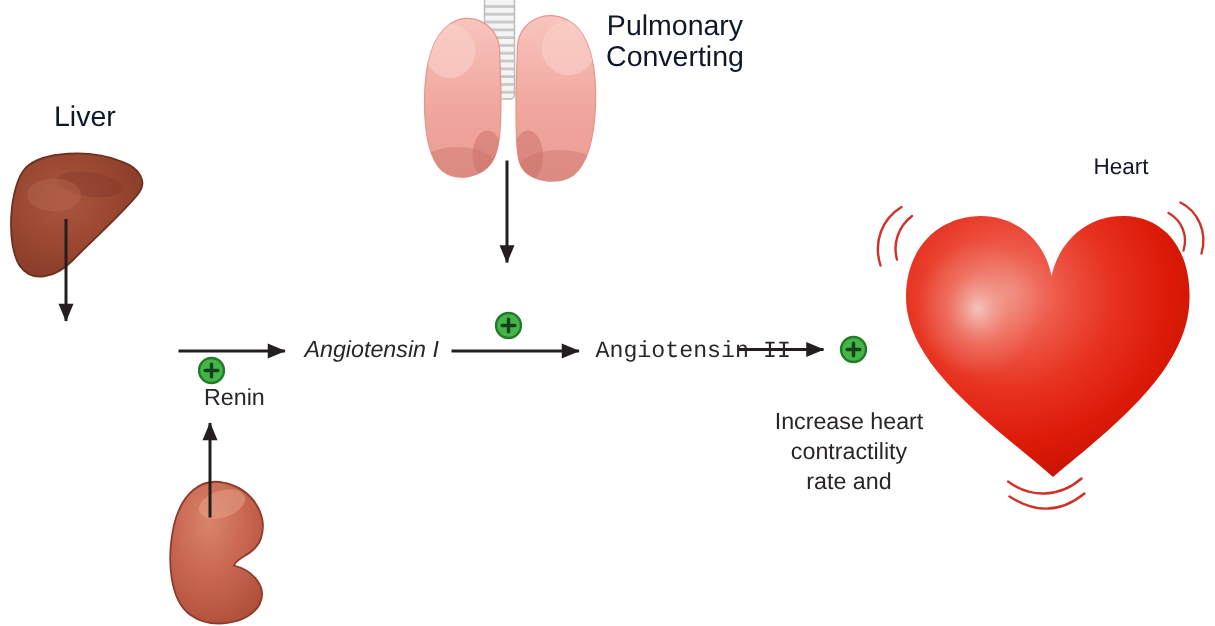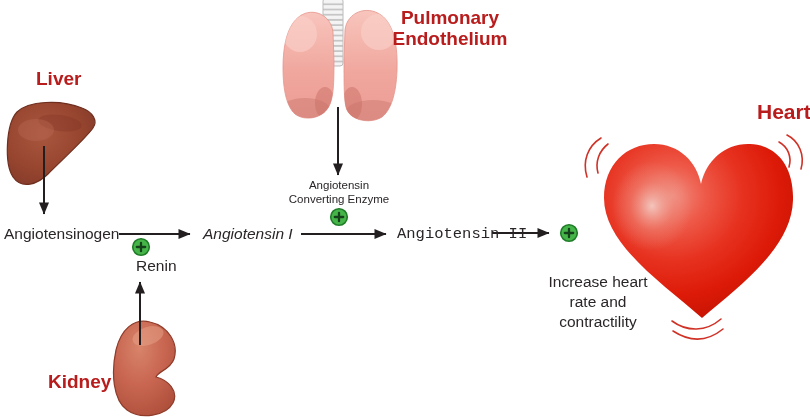--- a/index.html
+++ b/index.html
@@ -12,37 +12,37 @@
   }
   .art{position:absolute;left:0;top:0;}
   .lbl{
     position:absolute;
     white-space:nowrap;
     color:#2a2627;
     font-size:15.5px;
     line-height:18px;
   }
   .organ-lbl{
-    font-weight:700;
+    font-weight:400;
     font-size:19px;
-    color:#b91c1c;
+    color:#0f172a;
     line-height:22px;
   }
   .center{white-space:normal;text-align:center;}
   .lbl span{display:block;}
   #liver-label{left:36px;top:68px;}
   #kidney-label{left:48px;top:371px;}
-  #heart-label{left:729px;top:101px;font-size:21px;margin-left:28px;}
+  #heart-label{left:729px;top:101px;font-size:15px;}
   #pulmonary-label{left:385px;top:7px;width:130px;line-height:21px;}
   #angiotensinogen-label{left:4px;top:225px;}
   #angiotensin1-label{left:203px;top:225px;font-style:italic;}
   #angiotensin2-label{left:397px;top:225px;font-family:Liberation Mono, monospace;}
   #renin-label{left:136px;top:257px;}
   #ace-label{left:283px;top:179px;width:112px;font-size:11.5px;line-height:13.5px;}
-  #heart-effect-label{left:536px;top:272px;width:124px;line-height:20px;}
+  #heart-effect-label{left:504px;top:272px;width:124px;line-height:20px;}
 </style>
 </head>
 <body>
 
 <div class="stage">
 
   <svg class="art" width="810" height="417" viewBox="0 0 810 417">
     <defs>
       <marker id="ah" markerUnits="userSpaceOnUse" markerWidth="13" markerHeight="11" refX="12" refY="5.5" orient="auto">
         <path d="M0.5,0.5 L12.5,5.5 L0.5,10.5 Z" fill="#231f20"></path>
@@ -149,41 +149,35 @@
       <path d="M-4.2,0 H4.2 M0,-4.2 V4.2" stroke="#14411a" stroke-width="2.3" stroke-linecap="round"></path>
     </g>
     <g transform="translate(569,233)">
       <circle r="8.3" fill="#46b549" stroke="#1f7c28" stroke-width="1.6"></circle>
       <path d="M-4.2,0 H4.2 M0,-4.2 V4.2" stroke="#14411a" stroke-width="2.3" stroke-linecap="round"></path>
     </g>
   </svg>
 
   <div class="lbl organ-lbl" id="liver-label">Liver</div>
 
-  <div class="lbl organ-lbl" id="kidney-label">Kidney</div>
 
   <div class="lbl organ-lbl" id="heart-label">Heart</div>
 
   <div class="lbl organ-lbl center" id="pulmonary-label">
     <span>Pulmonary</span>
-    <span>Endothelium</span>
+    <span>Converting</span>
   </div>
 
-  <div class="lbl" id="angiotensinogen-label">Angiotensinogen</div>
 
   <div class="lbl" id="angiotensin1-label">Angiotensin I</div>
 
   <div class="lbl" id="angiotensin2-label">Angiotensin II</div>
 
   <div class="lbl" id="renin-label">Renin</div>
 
-  <div class="lbl center" id="ace-label">
-    <span>Angiotensin</span>
-    <span>Converting Enzyme</span>
-  </div>
 
   <div class="lbl center" id="heart-effect-label">
     <span>Increase heart</span>
+    <span>contractility</span>
     <span>rate and</span>
-    <span>contractility</span>
   </div>
 
 </div>
 
 </body></html>

